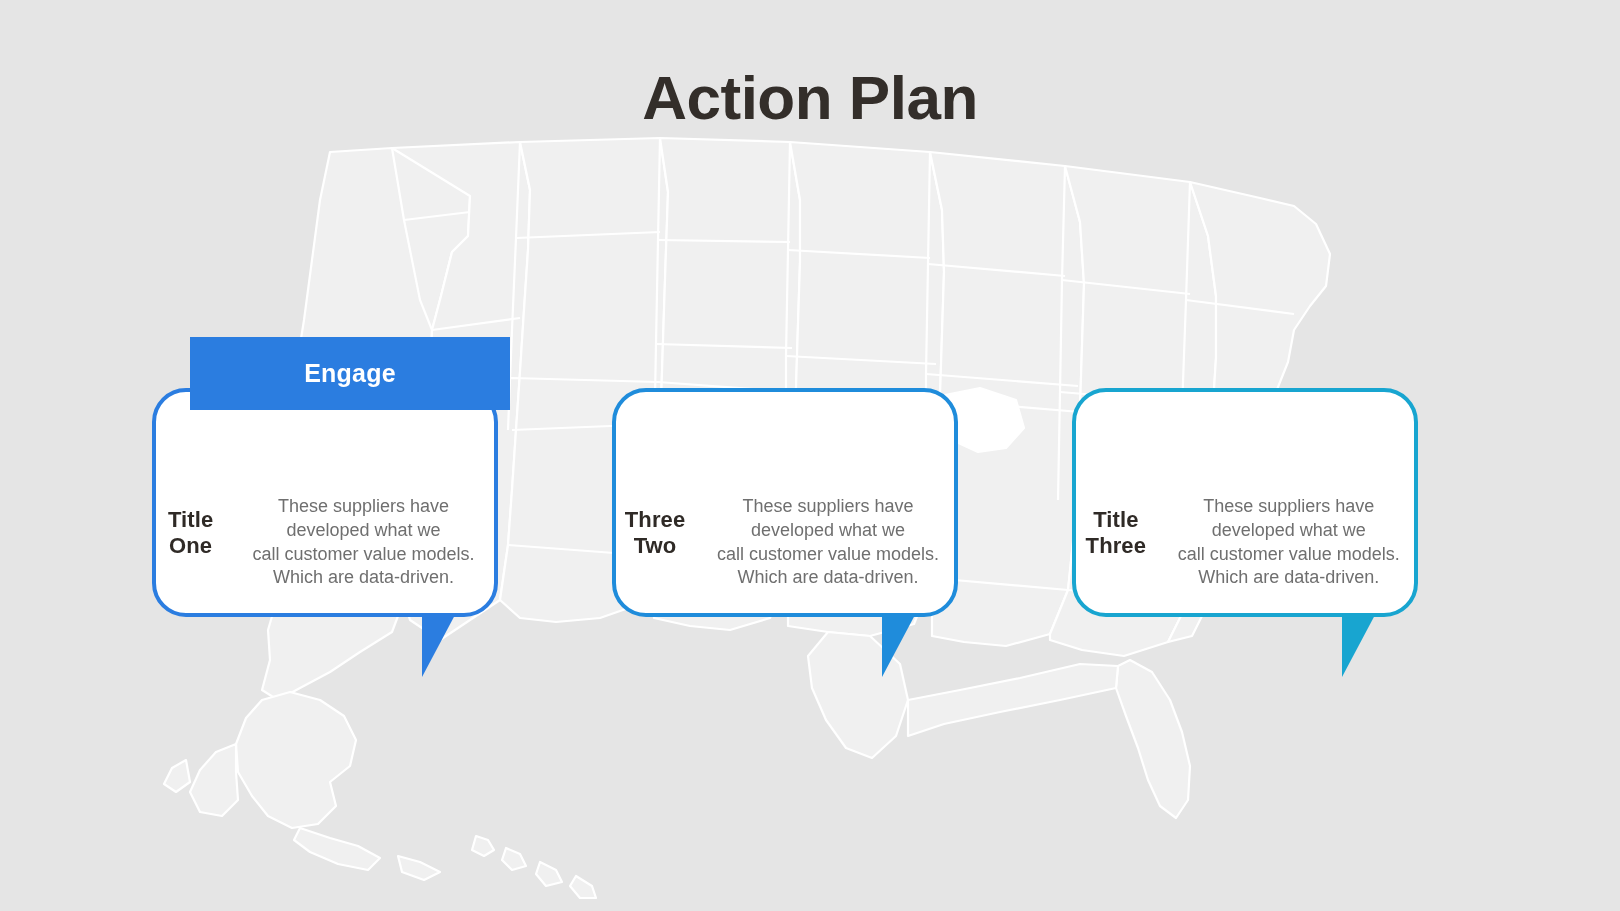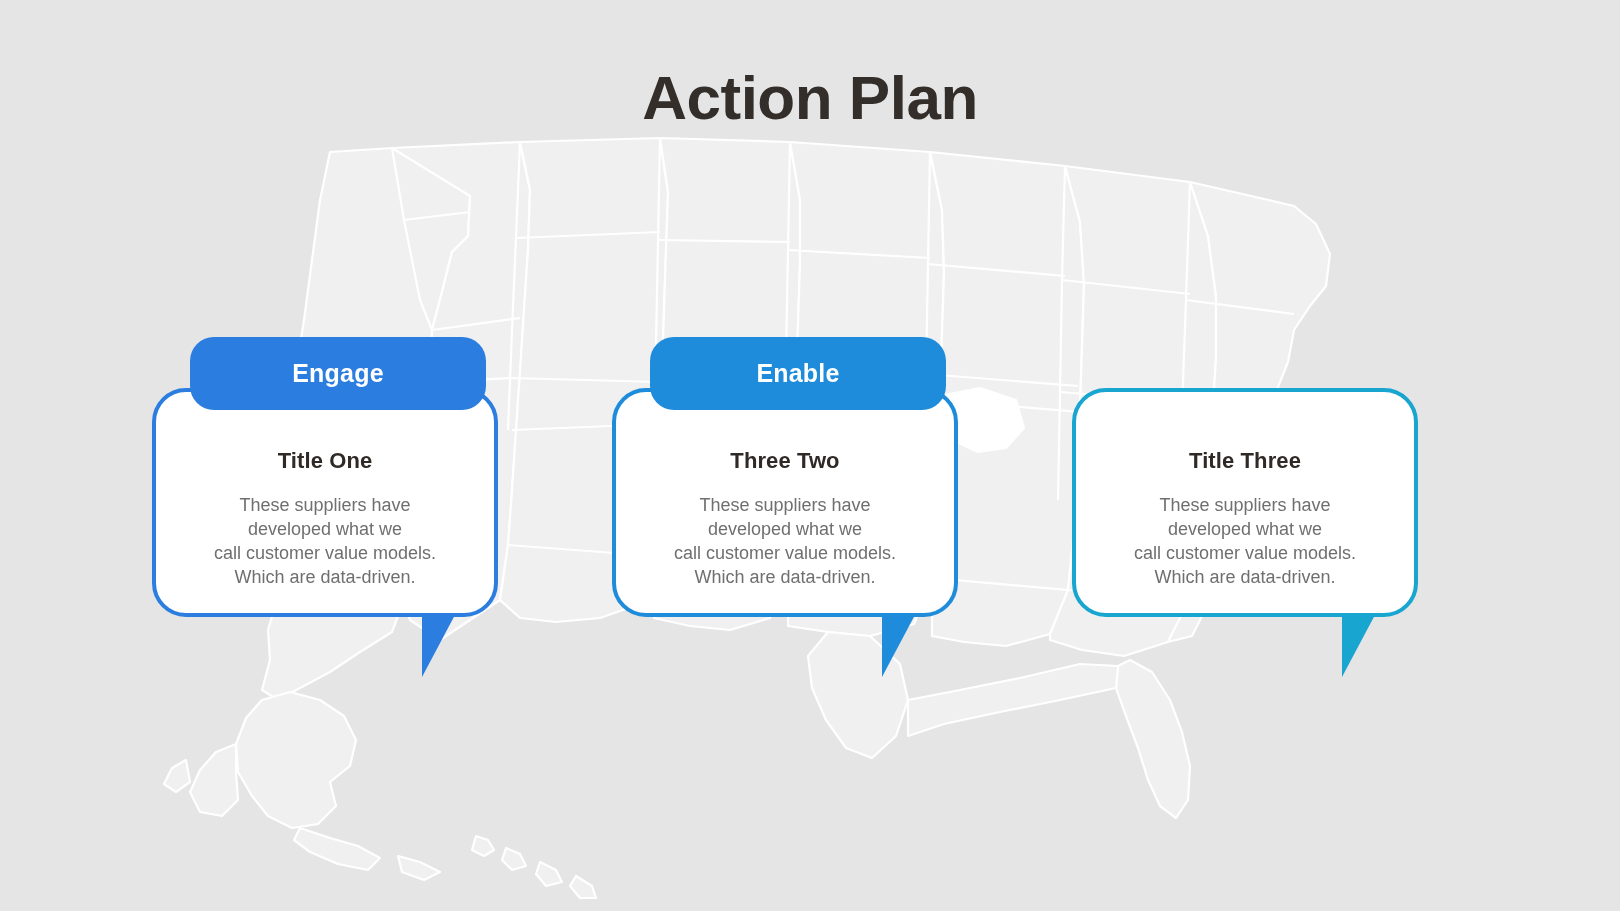--- a/index.html
+++ b/index.html
@@ -74,46 +74,44 @@
     height:64px;
     background:var(--accent);
     clip-path:polygon(0 0, 100% 0, 0 100%);
   }
 
   
   .card-header {
     position:absolute;
     left:42px;
     top:0px;
-    width:296px;
+    width:320px;
     height:73px;
     background:var(--accent);
     display:flex;
     align-items:center;
     justify-content:center;
     z-index:3;
-    border-radius:24px;
   }
   .card-header-label {
     color:#ffffff;
     font-size:25px;
     font-weight:bold;
     letter-spacing:0.2px;
   }
 
   
   .card-body {
     position:absolute;
     left:4px;
     top:51px;
     width:346px;
     height:229px;
     z-index:2;
     display:flex;
-    flex-direction:column;
     align-items:center;
     padding-top:60px;
   }
   .card-title {
     font-size:22px;
     font-weight:bold;
     color:#2F2A26;
     letter-spacing:0.1px;
     text-align:center;
   }
@@ -227,23 +225,20 @@
       <div class="card-desc">These suppliers have
 developed what we
 call customer value models.
 Which are data-driven.</div>
     </div>
   </div>
 
   <div class="card card-2" style="--accent:#1F8CDB">
     <div class="bubble"></div>
     <div class="tail"></div>
-    <div class="card-header">
-      <span class="card-header-label">Enable</span>
-    </div>
     <div class="card-body">
       <div class="card-title">Three Two</div>
       <div class="card-desc">These suppliers have
 developed what we
 call customer value models.
 Which are data-driven.</div>
     </div>
   </div>
 
   <div class="card card-3" style="--accent:#18A5D0">

